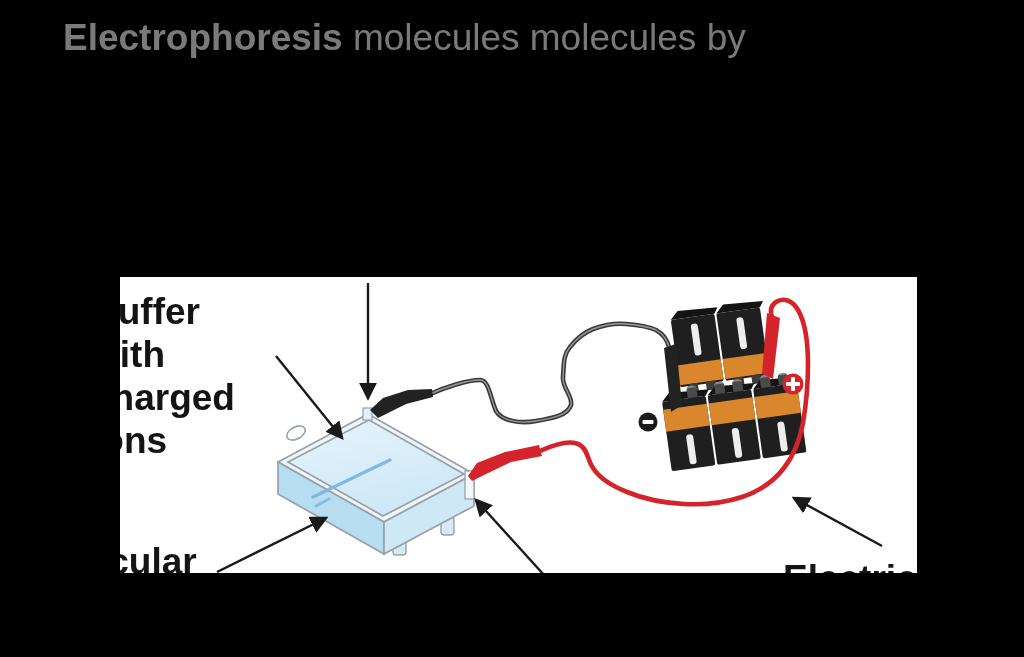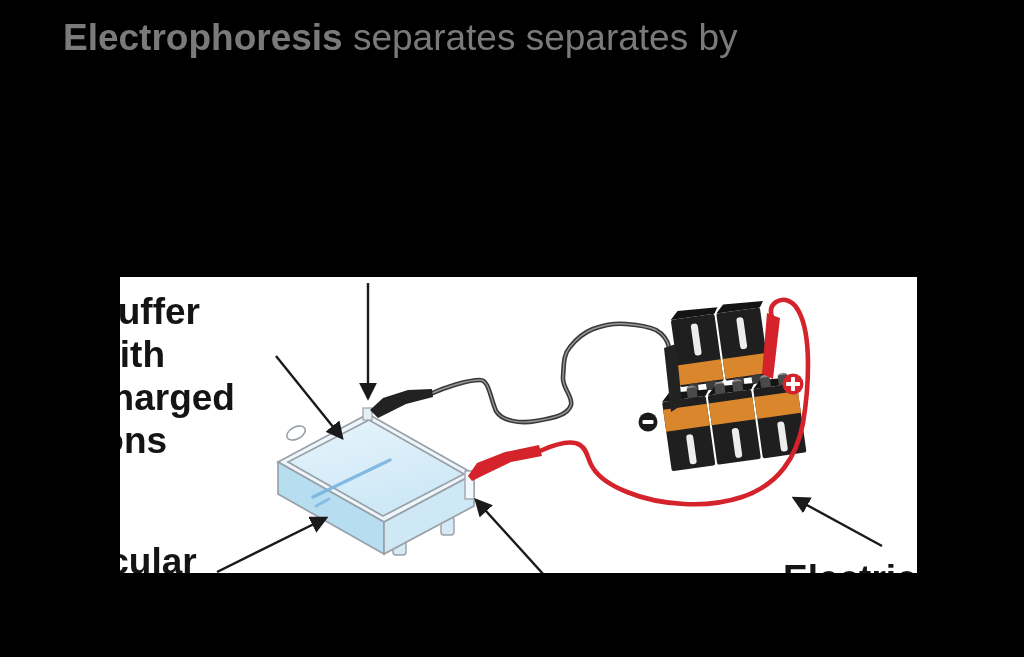--- a/index.html
+++ b/index.html
@@ -24,21 +24,21 @@
   #molecular-label{left:-96px;top:263px;}
   #electric-label{left:663px;top:280px;}
   #figure-svg{position:absolute;left:0;top:0;}
 </style>
 </head>
 <body>
 
 <div id="slide">
 
   <div id="title">
-    <div><span class="bold">Electrophoresis</span><span> separates separates by</span></div>
+    <div><span class="bold">Electrophoresis</span><span> molecules molecules by</span></div>
   </div>
 
   <div id="panel">
 
     <div class="lbl" id="buffer-label">
       <div>Buffer</div>
       <div>with</div>
       <div>charged</div>
       <div>ions</div>
     </div>

